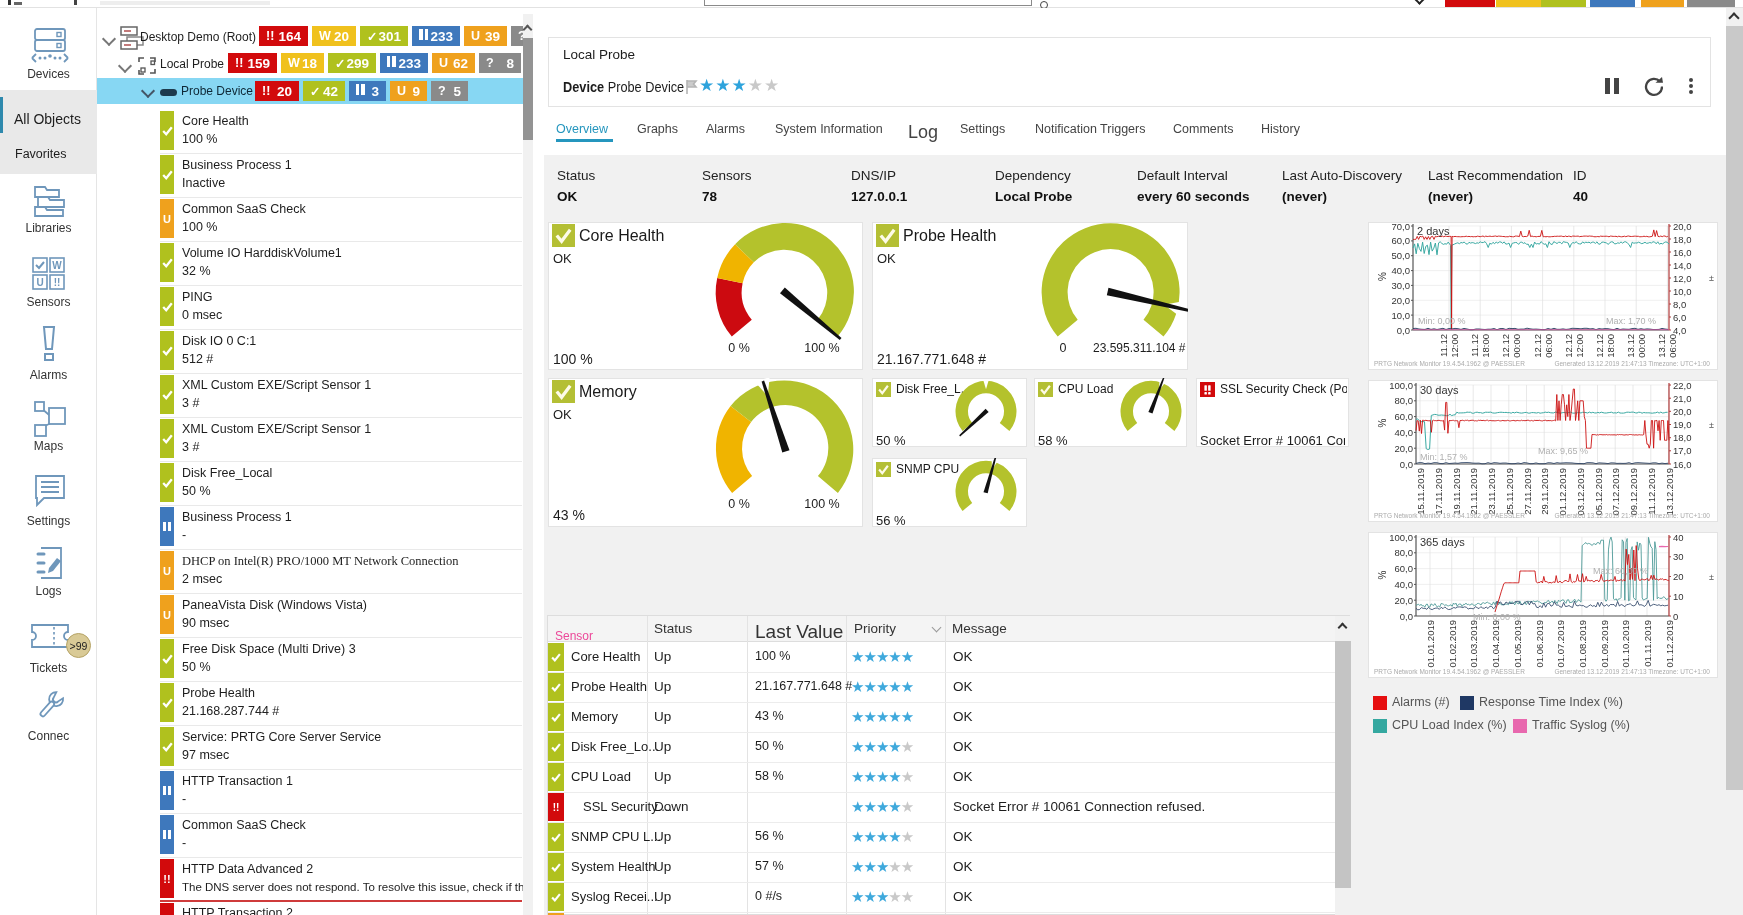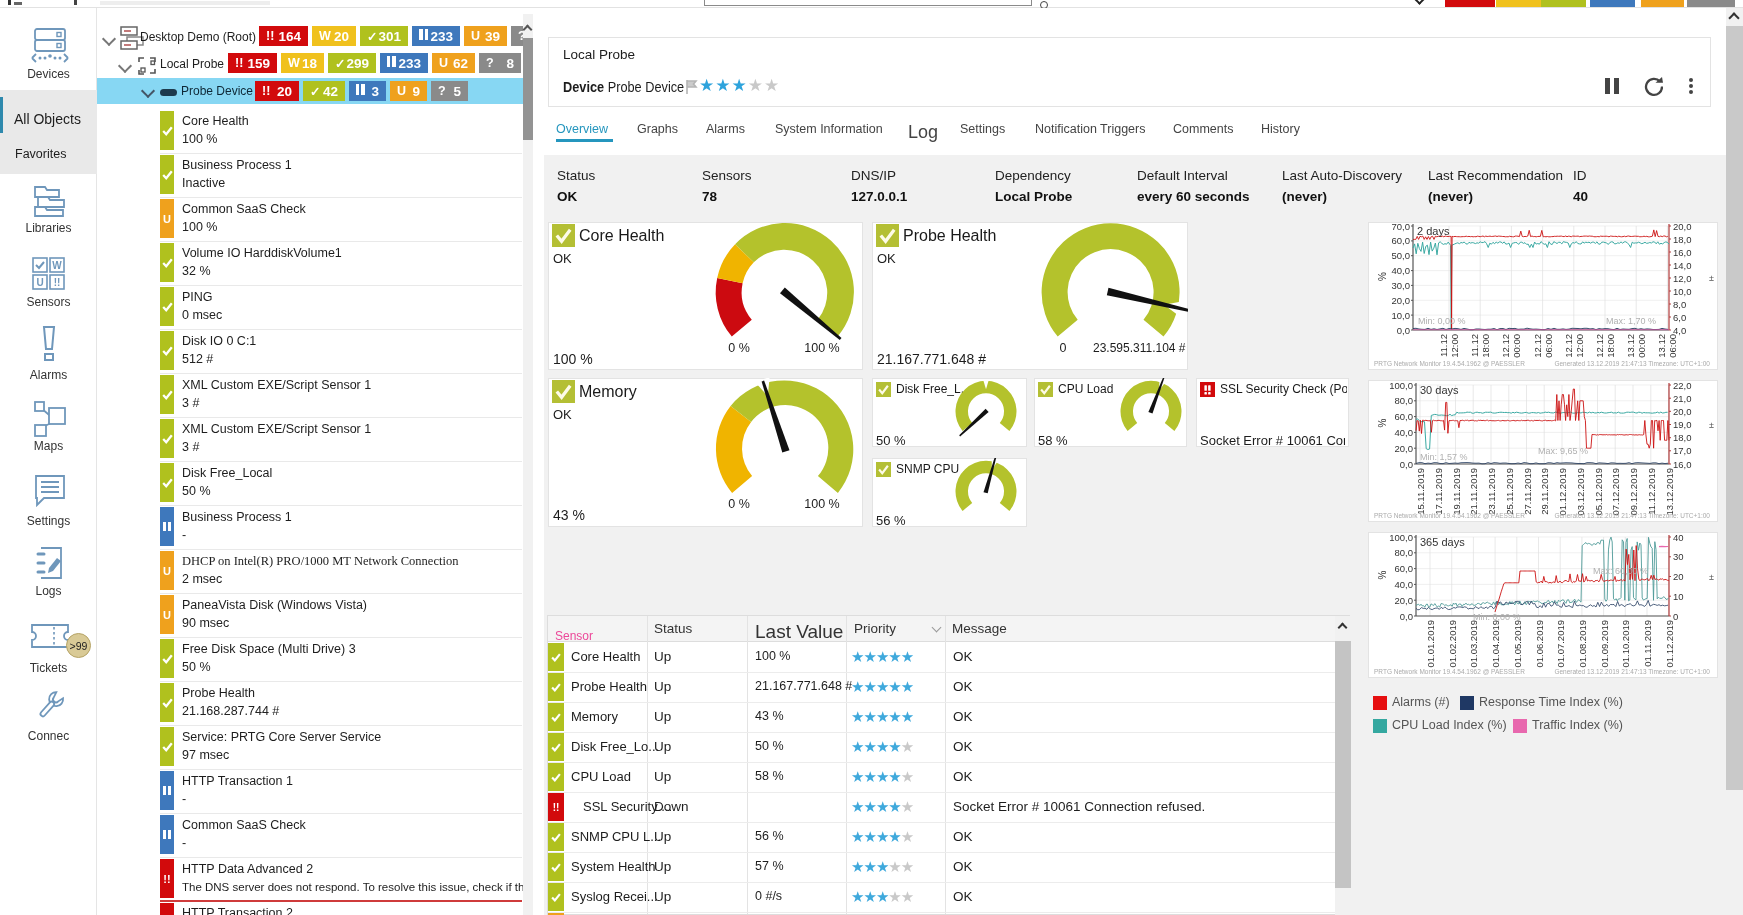--- a/index.html
+++ b/index.html
@@ -836,17 +836,17 @@
       <text x="6" y="142" font-size="6.5" fill="#aaa">PRTG Network Monitor 19.4.54.1962 @ PAESSLER</text>
       <text x="342" y="142" font-size="6.5" fill="#aaa" text-anchor="end">Generated 13.12.2019 21:47:13 Timezone: UTC+1:00</text>
     </svg>
 <div class="abs" style="left:840px;top:688px;width:14px;height:14px;background:#e60f10;"></div>
 <div class="abs" style="left:859px;top:687px;font-size:12.5px;color:#555;">Alarms (#)</div>
 <div class="abs" style="left:927px;top:688px;width:14px;height:14px;background:#1f3864;"></div>
 <div class="abs" style="left:946px;top:687px;font-size:12.5px;color:#555;">Response Time Index (%)</div>
 <div class="abs" style="left:840px;top:711px;width:14px;height:14px;background:#35a8a0;"></div>
 <div class="abs" style="left:859px;top:710px;font-size:12.5px;color:#555;">CPU Load Index (%)</div>
 <div class="abs" style="left:980px;top:711px;width:14px;height:14px;background:#e868ae;"></div>
-<div class="abs" style="left:999px;top:710px;font-size:12.5px;color:#555;">Traffic Index (%)</div>
+<div class="abs" style="left:999px;top:710px;font-size:12.5px;color:#555;">Traffic Syslog (%)</div>
 </div>
 <div class="abs" style="left:1726px;top:8px;width:17px;height:907px;background:#f1f1f1;">
 <div class="abs" style="left:4px;top:6px;width:8px;height:8px;border-right:2px solid #333;border-bottom:2px solid #333;transform:rotate(-135deg);"></div>
 <div class="abs" style="left:0;top:18px;width:17px;height:764px;background:#c9c9c9;"></div>
 </div>
 </body></html>

